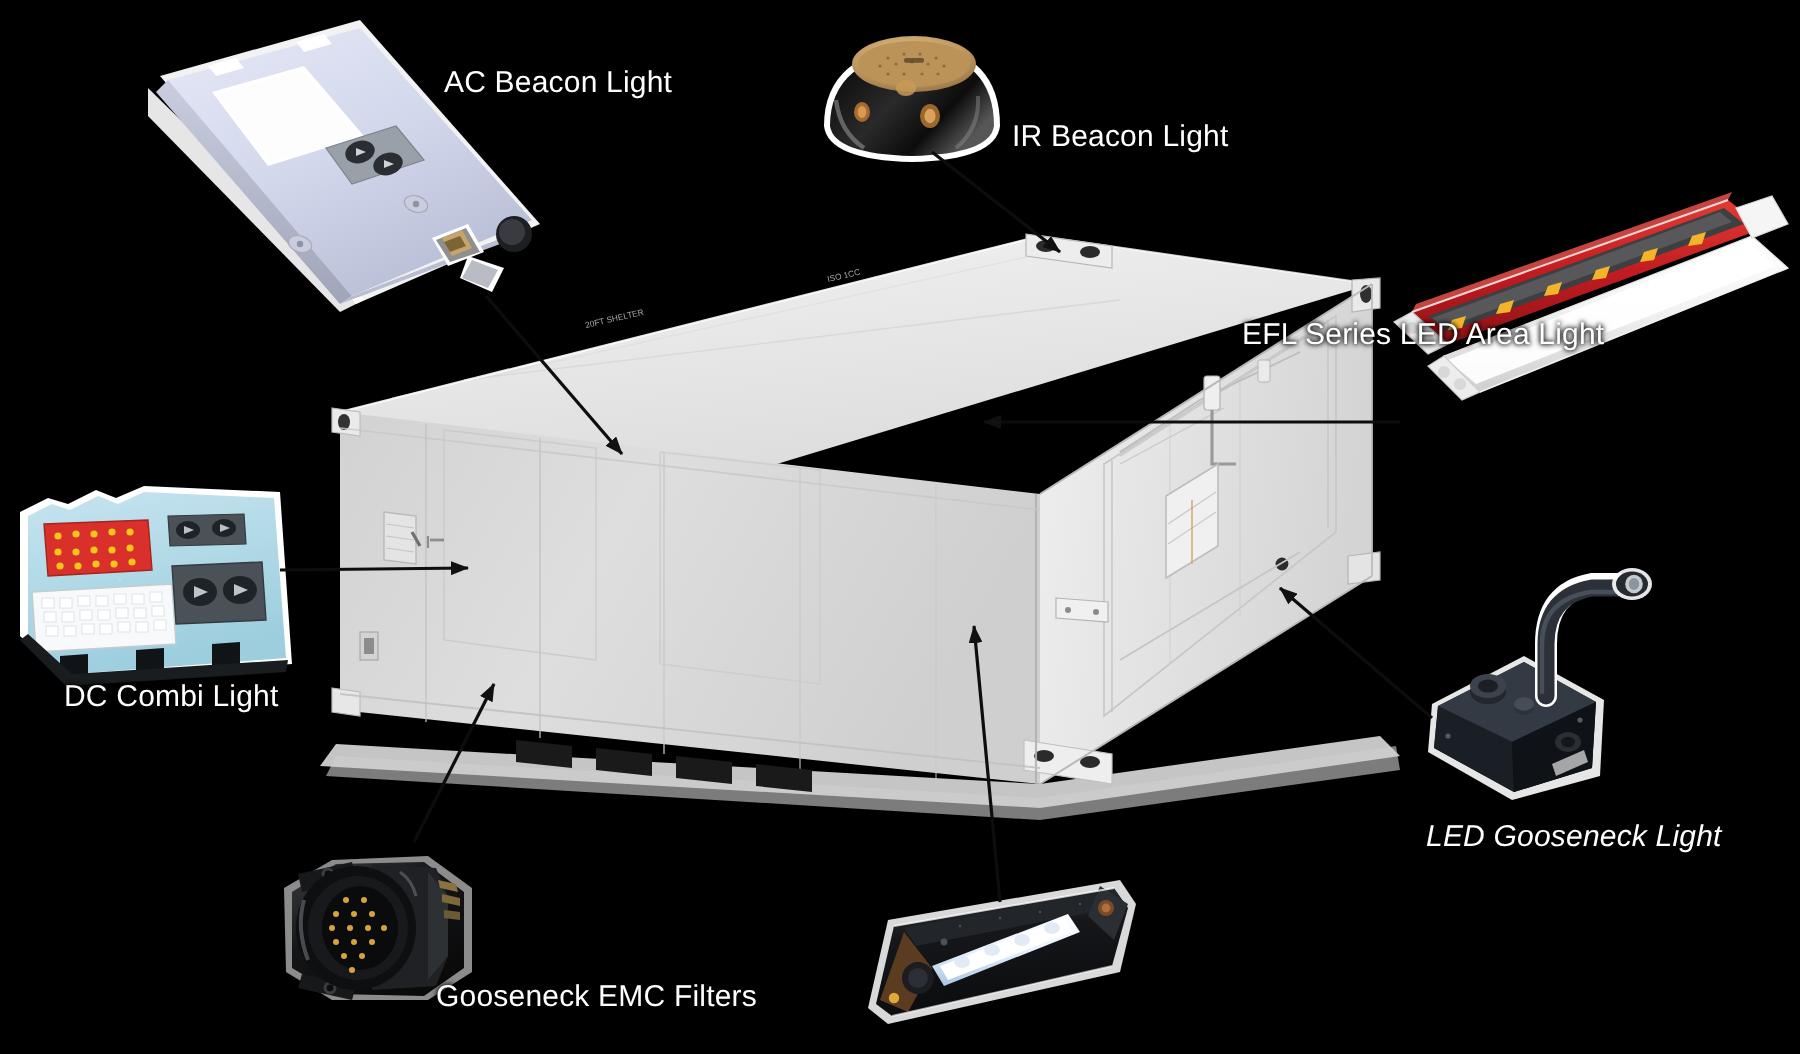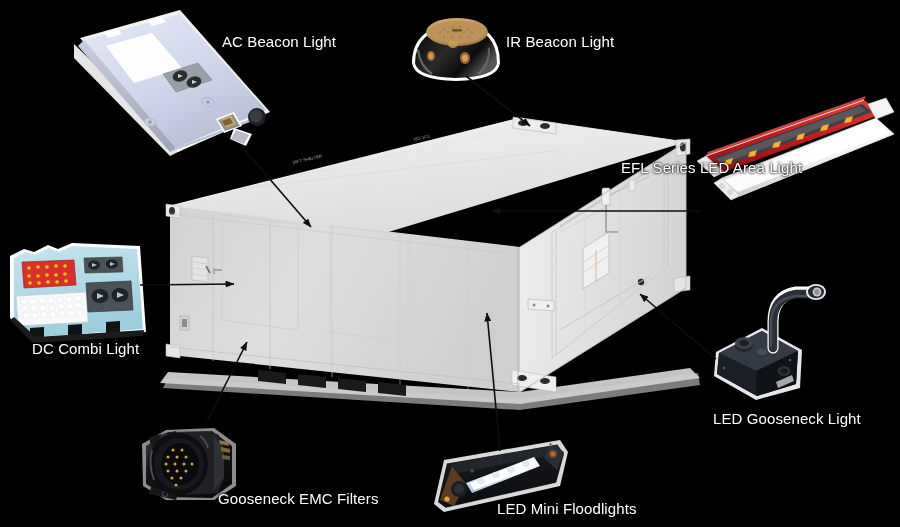--- a/index.html
+++ b/index.html
@@ -30,25 +30,25 @@
     color: #ffffff;
     font-family: "Liberation Sans", sans-serif;
     font-size: 15px;
     font-weight: 400;
     letter-spacing: 0.1px;
     white-space: nowrap;
     text-shadow: 0 0 2px #000, 0 0 3px #000;
     line-height: 1;
   }
   .lbl-ac       { left: 222px; top: 34px;  }
-  .lbl-ir       { left: 506px; top: 34px;  }
+  .lbl-ir       { left: 506px; top: 61px;  }
   .lbl-efl      { left: 621px; top: 112px; }
   .lbl-efl      { font-size: 15px; margin-top: 48px; }
   .lbl-dc       { left: 32px;  top: 341px; }
-  .lbl-gooseneck{ left: 713px; top: 411px; }
+  .lbl-gooseneck{ left: 713px; top: 411px; font-style: italic; }
   .lbl-telecomms{ left: 218px; top: 491px; }
   .lbl-floodlights{ left: 497px; top: 501px; }
 </style>
 </head>
 <body>
 
 <div id="stage">
 
   <svg class="layer" viewBox="0 0 900 527">
     <defs>
@@ -576,15 +576,14 @@
   <div class="callout-label lbl-ir">IR Beacon Light</div>
 
   <div class="callout-label lbl-efl">EFL Series LED Area Light</div>
 
   <div class="callout-label lbl-dc">DC Combi Light</div>
 
   <div class="callout-label lbl-gooseneck">LED Gooseneck Light</div>
 
   <div class="callout-label lbl-telecomms">Gooseneck EMC Filters</div>
 
-  <div class="callout-label lbl-floodlights">LED Mini Floodlights</div>
 
 </div>
 
 </body></html>

